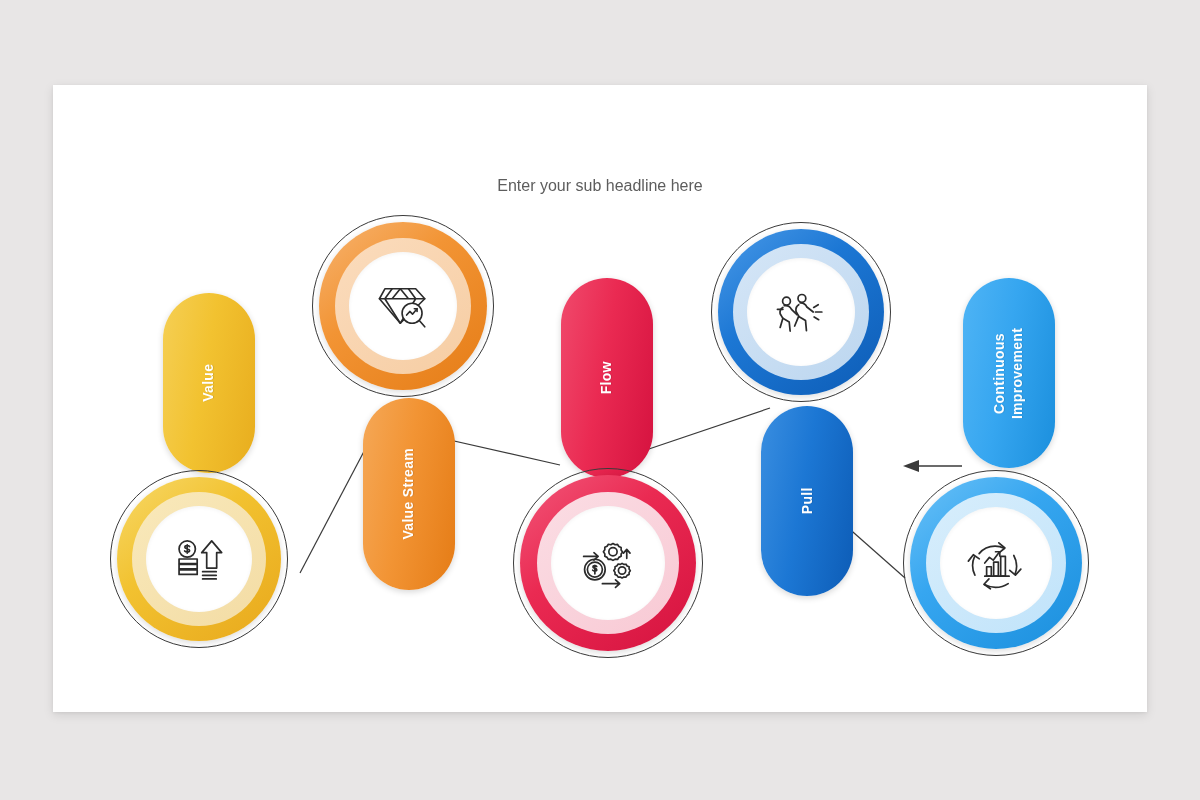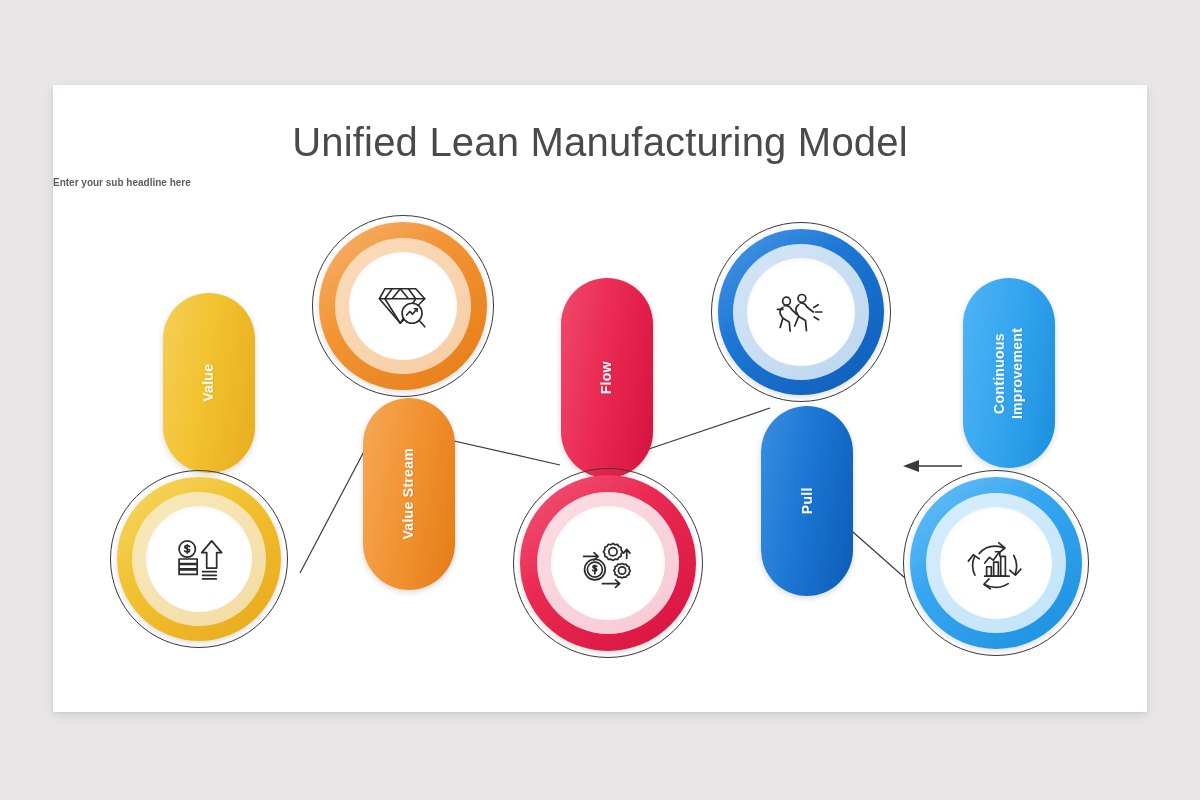--- a/index.html
+++ b/index.html
@@ -20,22 +20,22 @@
   }
 
   .title {
     position: absolute; left: 0; top: 35px; width: 100%;
     text-align: center;
     font-size: 40px; font-weight: 400; color: #4a4a4a;
     letter-spacing: 0.2px;
   }
   .subtitle {
     position: absolute; left: 0; top: 92px; width: 100%;
-    text-align: left;
-    font-size: 10px; font-weight: 700; color: #5d5d5d;
+    text-align: center;
+    font-size: 16px; font-weight: 400; color: #5d5d5d;
   }
 
   
   .links { position: absolute; left: 0; top: 0; width: 1200px; height: 800px; pointer-events: none; }
 
   
   .pill {
     position: absolute;
     border-radius: 999px;
     display: flex; align-items: center; justify-content: center;
@@ -76,21 +76,20 @@
     box-shadow: inset 0 1px 4px rgba(0,0,0,0.05);
   }
   .ring-core svg { display: block; }
 </style>
 </head>
 <body>
 
 <div id="stage">
 
   <div class="slide-card">
-    <div class="title">Unified Lean Manufacturing Model</div>
     <div class="subtitle">Enter your sub headline here</div>
   </div>
 
   <svg class="links" viewBox="0 0 1200 800">
     <g stroke="#3a3a3a" stroke-width="1.2" fill="none">
       <line x1="300" y1="573" x2="370" y2="440"></line>
       <line x1="432" y1="436" x2="560" y2="465"></line>
       <line x1="640" y1="452" x2="770" y2="408"></line>
       <line x1="845" y1="525" x2="905" y2="578"></line>
     </g>

